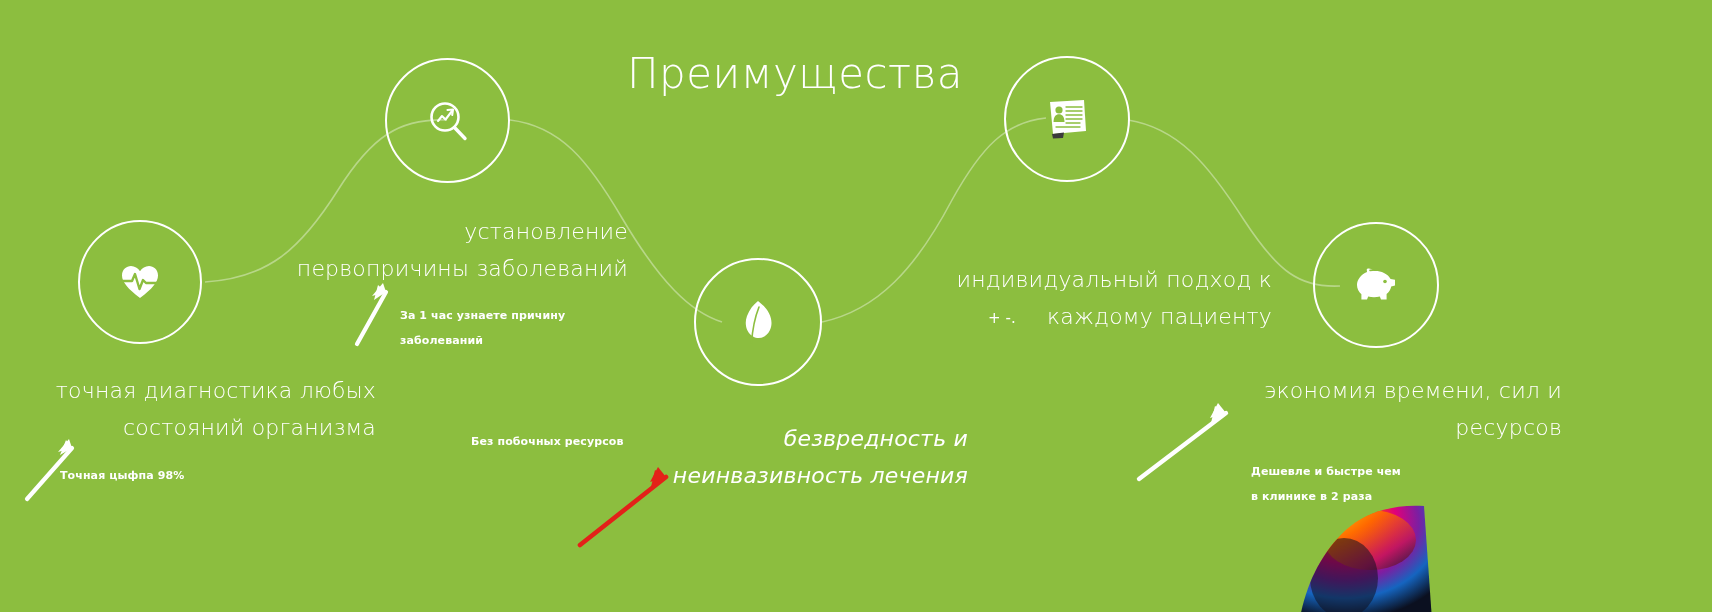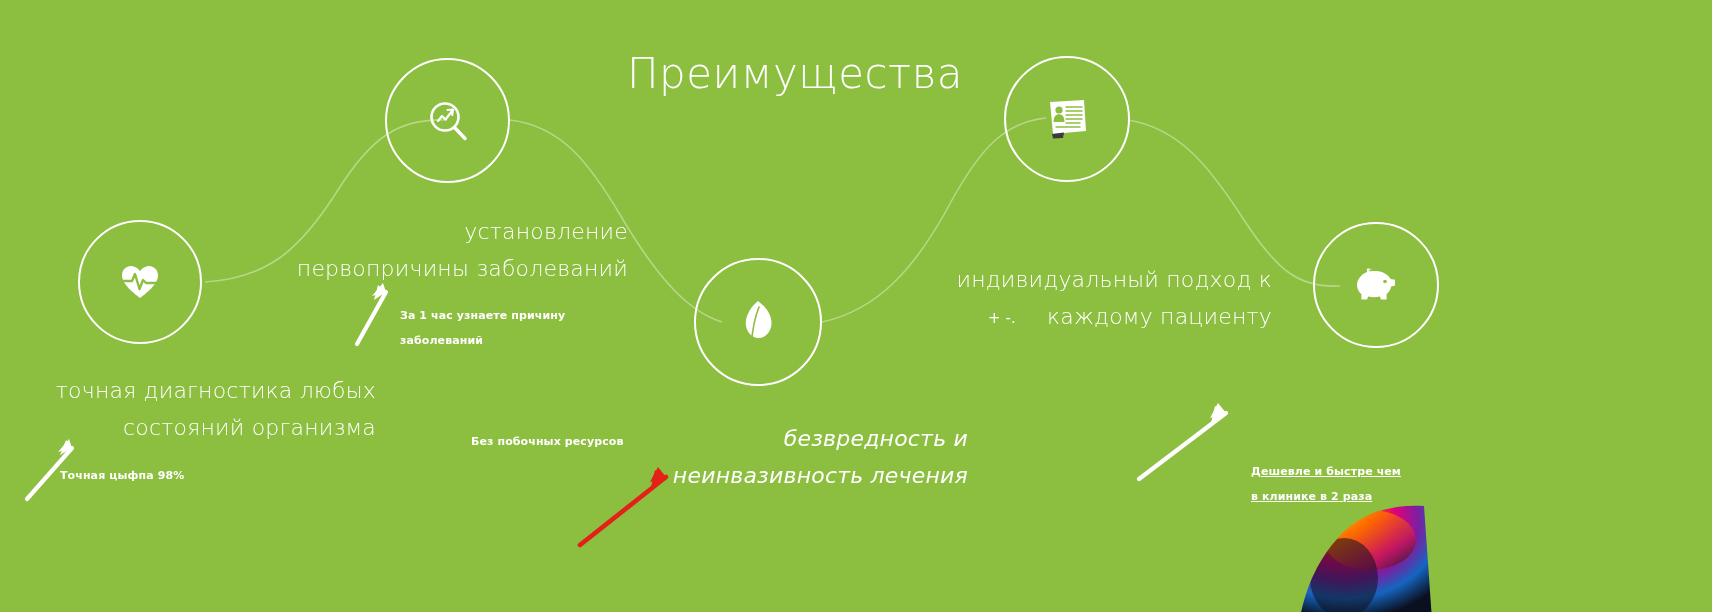--- a/index.html
+++ b/index.html
@@ -162,20 +162,22 @@
 
   <div class="node-circle" style="left:1313px; top:222px; width:126px; height:126px;">
     <span class="node-icon">
       <svg width="46" height="38" viewBox="0 0 46 38">
         <path d="M14 6 C 8 8.5, 4 13.5, 4 19 C 4 22.6, 5.6 25.8, 8.4 28.2 L 8.4 33.5 L 14 33.5 L 15.2 30.4 C 17 30.9, 19 31.2, 21 31.2 C 23 31.2, 25 30.9, 26.8 30.4 L 28 33.5 L 33.6 33.5 L 33.6 28 C 36 26, 37.6 23.4, 38.2 20.4 L 42 19.6 L 42 13.8 L 37.6 13 C 36.2 10.4, 34 8.3, 31 6.9 C 27.9 5.5, 24.5 4.9, 21 5.1 C 19.6 3.4, 17.4 2.4, 15 2.6 C 14 2.7, 13.6 3.4, 13.8 4.2 Z" fill="#ffffff"></path>
         <circle cx="32" cy="15.5" r="1.8" fill="#8cbe3f"></circle>
         <path d="M17 4.4 L 25 3.6" stroke="#8cbe3f" stroke-width="1.6" stroke-linecap="round"></path>
       </svg>
     </span>
   </div>
+  <div class="caption" style="left:1190px; top:372px; width:372px;">экономия времени, сил и
+ресурсов</div>
 
   <svg class="layer" width="1712" height="612" viewBox="0 0 1712 612" fill="none">
 
     <g>
       <path d="M27 499 L 72 448" stroke="#ffffff" stroke-width="4.2" stroke-linecap="round"></path>
       <path d="M72 448 L 60 455 L 66 440 Z" fill="#ffffff"></path>
       <path d="M72 448 L 58 452 L 69 439 Z" fill="#ffffff"></path>
     </g>
 
     <g>
@@ -199,21 +201,21 @@
 
   <div class="annotation" style="left:60px; top:463px;text-align:center;">Точная цыфпа 98%</div>
 
   <div class="annotation" style="left:400px; top:303px;">За 1 час узнаете причину
 заболеваний</div>
 
   <div class="annotation" style="left:471px; top:429px;">Без побочных ресурсов</div>
 
   <div class="annotation plus" style="left:988px; top:306px;">+ -.</div>
 
-  <div class="annotation" style="left:1251px; top:459px;text-decoration:underline;">Дешевле и быстре чем
+  <div class="annotation" style="left:1251px; top:459px;">Дешевле и быстре чем
 в клинике в 2 раза</div>
 
   <div class="rainbow-blob" style="left:1282px; top:500px;">
     <svg width="150" height="120" viewBox="0 0 150 120">
       <defs>
         <radialGradient id="rb" cx="42%" cy="18%" r="82%">
           <stop offset="0%" stop-color="#ff9d00"></stop>
           <stop offset="22%" stop-color="#ff4d00"></stop>
           <stop offset="42%" stop-color="#e0007a"></stop>
           <stop offset="60%" stop-color="#7b1fa2"></stop>

